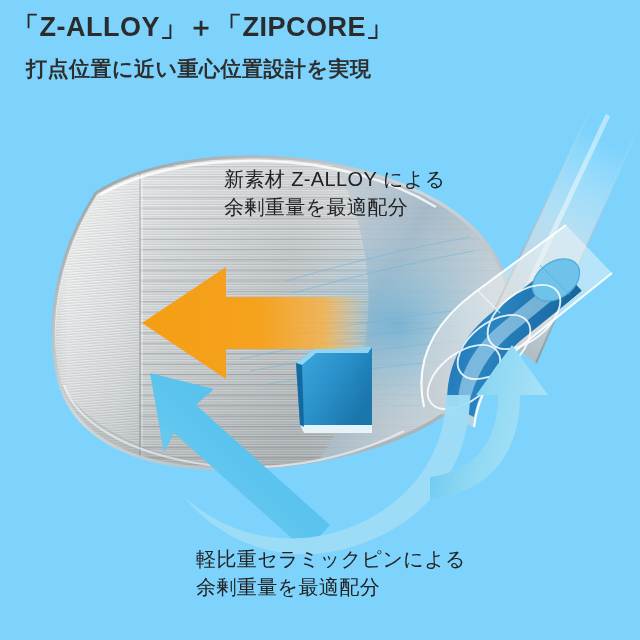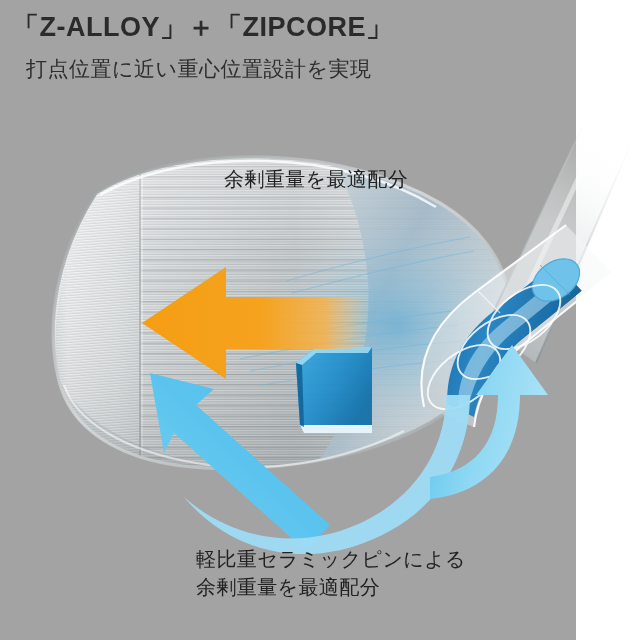--- a/index.html
+++ b/index.html
@@ -2,32 +2,32 @@
 <html lang="ja"><head>
 <meta charset="utf-8">
 <title>Z-ALLOY + ZIPCORE</title>
 <style>
   html,body{margin:0;padding:0;background:#ffffff;}
   body{
     width:640px;height:640px;overflow:hidden;
     font-family:"Liberation Sans","DejaVu Sans",sans-serif;
     color:#231f20;position:relative;
   }
-  #stage{position:absolute;inset:0;width:576px;height:640px;background:#a3a3a3;}
+  #stage{position:absolute;inset:0;width:640px;height:640px;background:#7dd3fc;}
 
   
   .head-block{position:absolute;left:0;top:0;width:640px;}
   .title{
     position:absolute;left:12px;top:14px;
     font-size:27px;font-weight:700;letter-spacing:.5px;
     white-space:nowrap;color:#2b2b2b;line-height:1;
   }
   .subtitle{
     position:absolute;left:26px;top:58px;
-    font-size:21px;font-weight:400;letter-spacing:.5px;
+    font-size:21px;font-weight:700;letter-spacing:.5px;
     white-space:nowrap;color:#2e2e2e;line-height:1;
   }
 
   
   .callout{position:absolute;white-space:nowrap;color:#222;line-height:1.38;}
   .callout .ln{display:block;font-size:20px;font-weight:400;letter-spacing:.4px;}
   #callout-top{left:224px;top:166px;}
   #callout-bottom{left:196px;top:546px;}
 
   
@@ -316,20 +316,21 @@
                  C 520,360 488,398 430,404
                  L 430,382
                  C 474,376 498,348 498,300
                  L 476,300 L 512,250 L 548,300 Z" fill="url(#blueSwoosh)"></path>
       </g>
 
     </svg>
   </div>
 
   <div class="callout" id="callout-top">
+    <span class="ln">新素材 Z-ALLOY による</span>
     <span class="ln">余剰重量を最適配分</span>
   </div>
 
   <div class="callout" id="callout-bottom">
     <span class="ln">軽比重セラミックピンによる</span>
     <span class="ln">余剰重量を最適配分</span>
   </div>
 
 </div>
 

